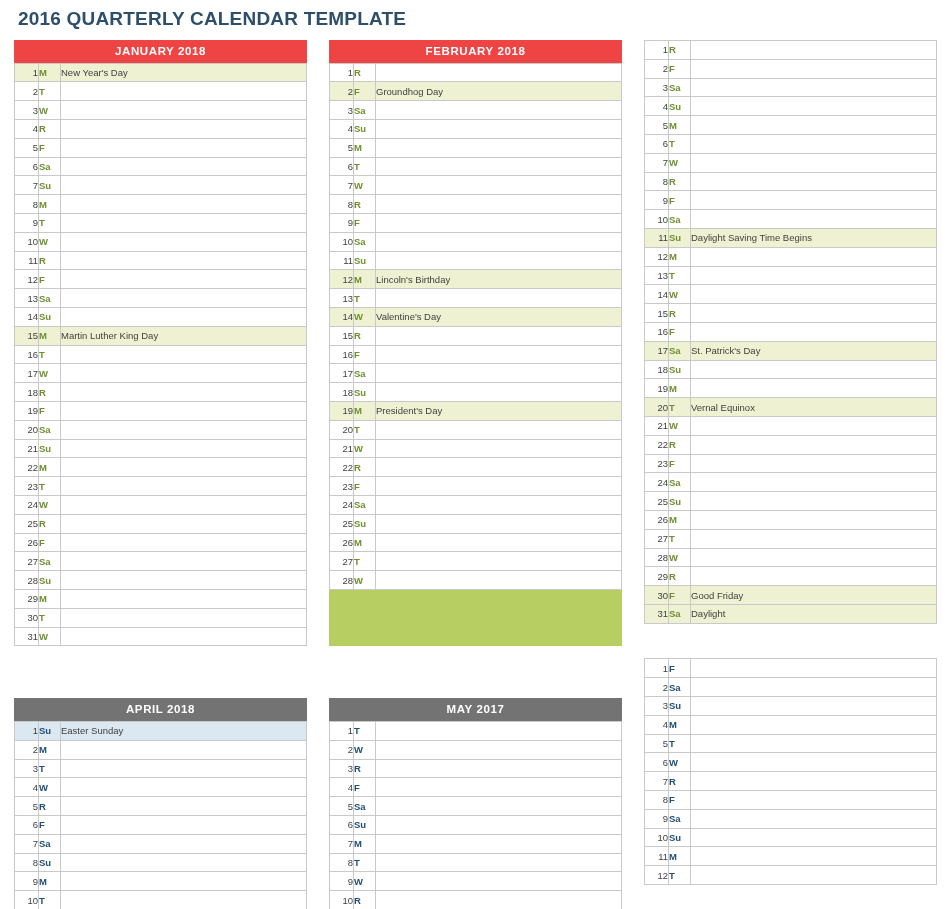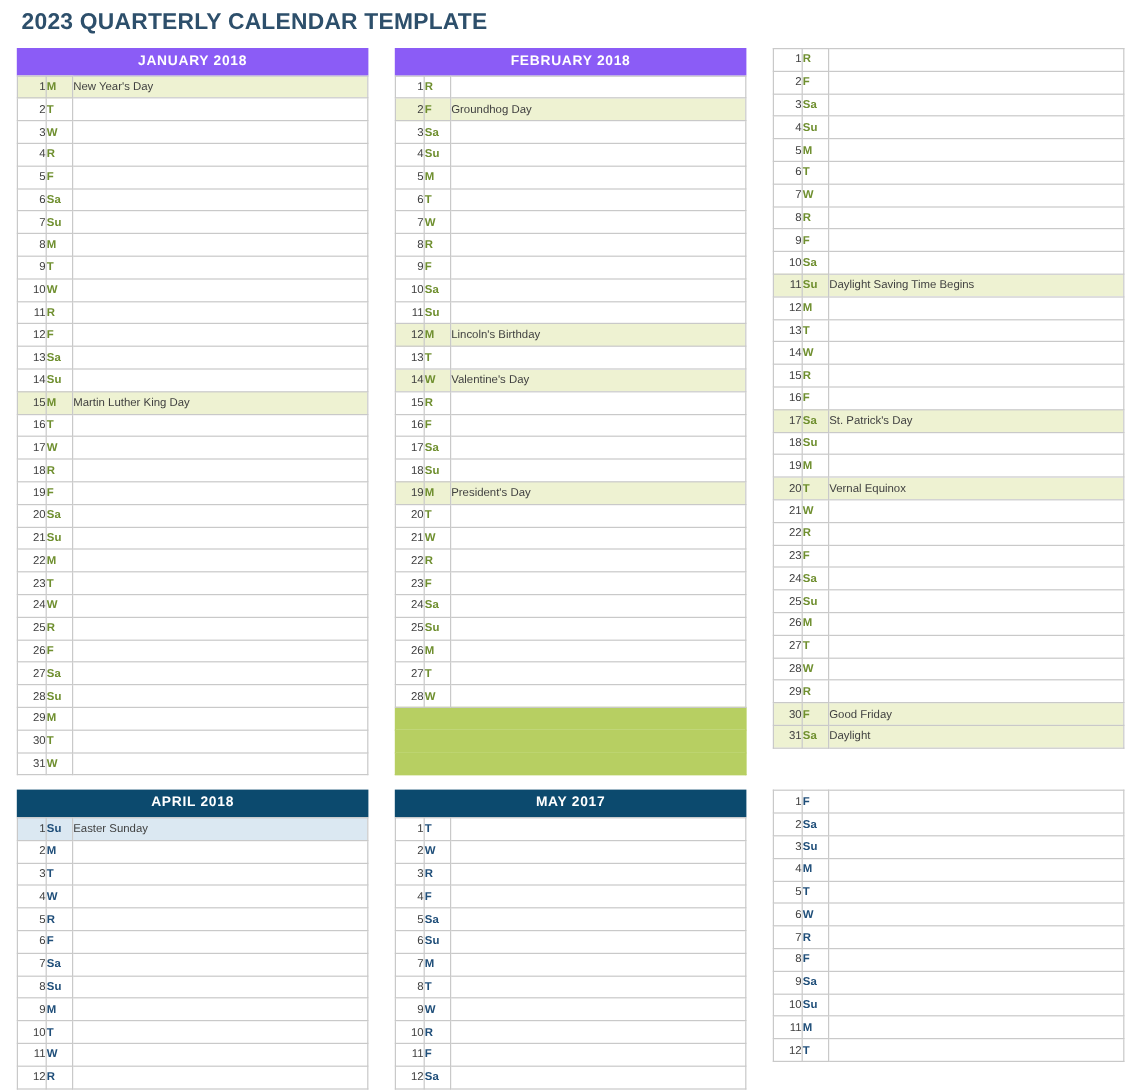--- a/index.html
+++ b/index.html
@@ -40,22 +40,22 @@
   }
   .month-header {
     text-align: center;
     color: #ffffff;
     font-size: 11.5px;
     font-weight: bold;
     letter-spacing: 0.6px;
     padding: 5px 0 5px 0;
     line-height: 1.1;
   }
-  .green .month-header { background: #8b5cf6; }
-  .blue .month-header  { background: #0c4a6e; }
+  .green .month-header { background: #ef4444; }
+  .blue .month-header  { background: #737373; margin-top: 40px; }
 
   table.month-table {
     width: 100%;
     border-collapse: collapse;
     table-layout: fixed;
     font-size: 9.5px;
   }
   table.month-table td {
     height: 18.8px;
     padding: 0;
@@ -94,21 +94,21 @@
   }
   
   .blue td.dow { color: #1f4e79; }
   .blue tr.has-event td { background: #dbe8f2; }
   .spacer { height: 12px; }
 </style>
 </head>
 <body>
 
 <div class="page">
-  <h1 class="page-title">2023 QUARTERLY CALENDAR TEMPLATE</h1>
+  <h1 class="page-title">2016 QUARTERLY CALENDAR TEMPLATE</h1>
   <div id="quarters-root">
       <div class="quarter-row">
         <div class="month green">
           <div class="month-header">JANUARY 2018</div>
           <table class="month-table">
             <tbody>
               <tr class="day-row has-event">
                 <td class="daynum">1</td>
                 <td class="dow">M</td>
                 <td class="event">New Year's Day</td>

